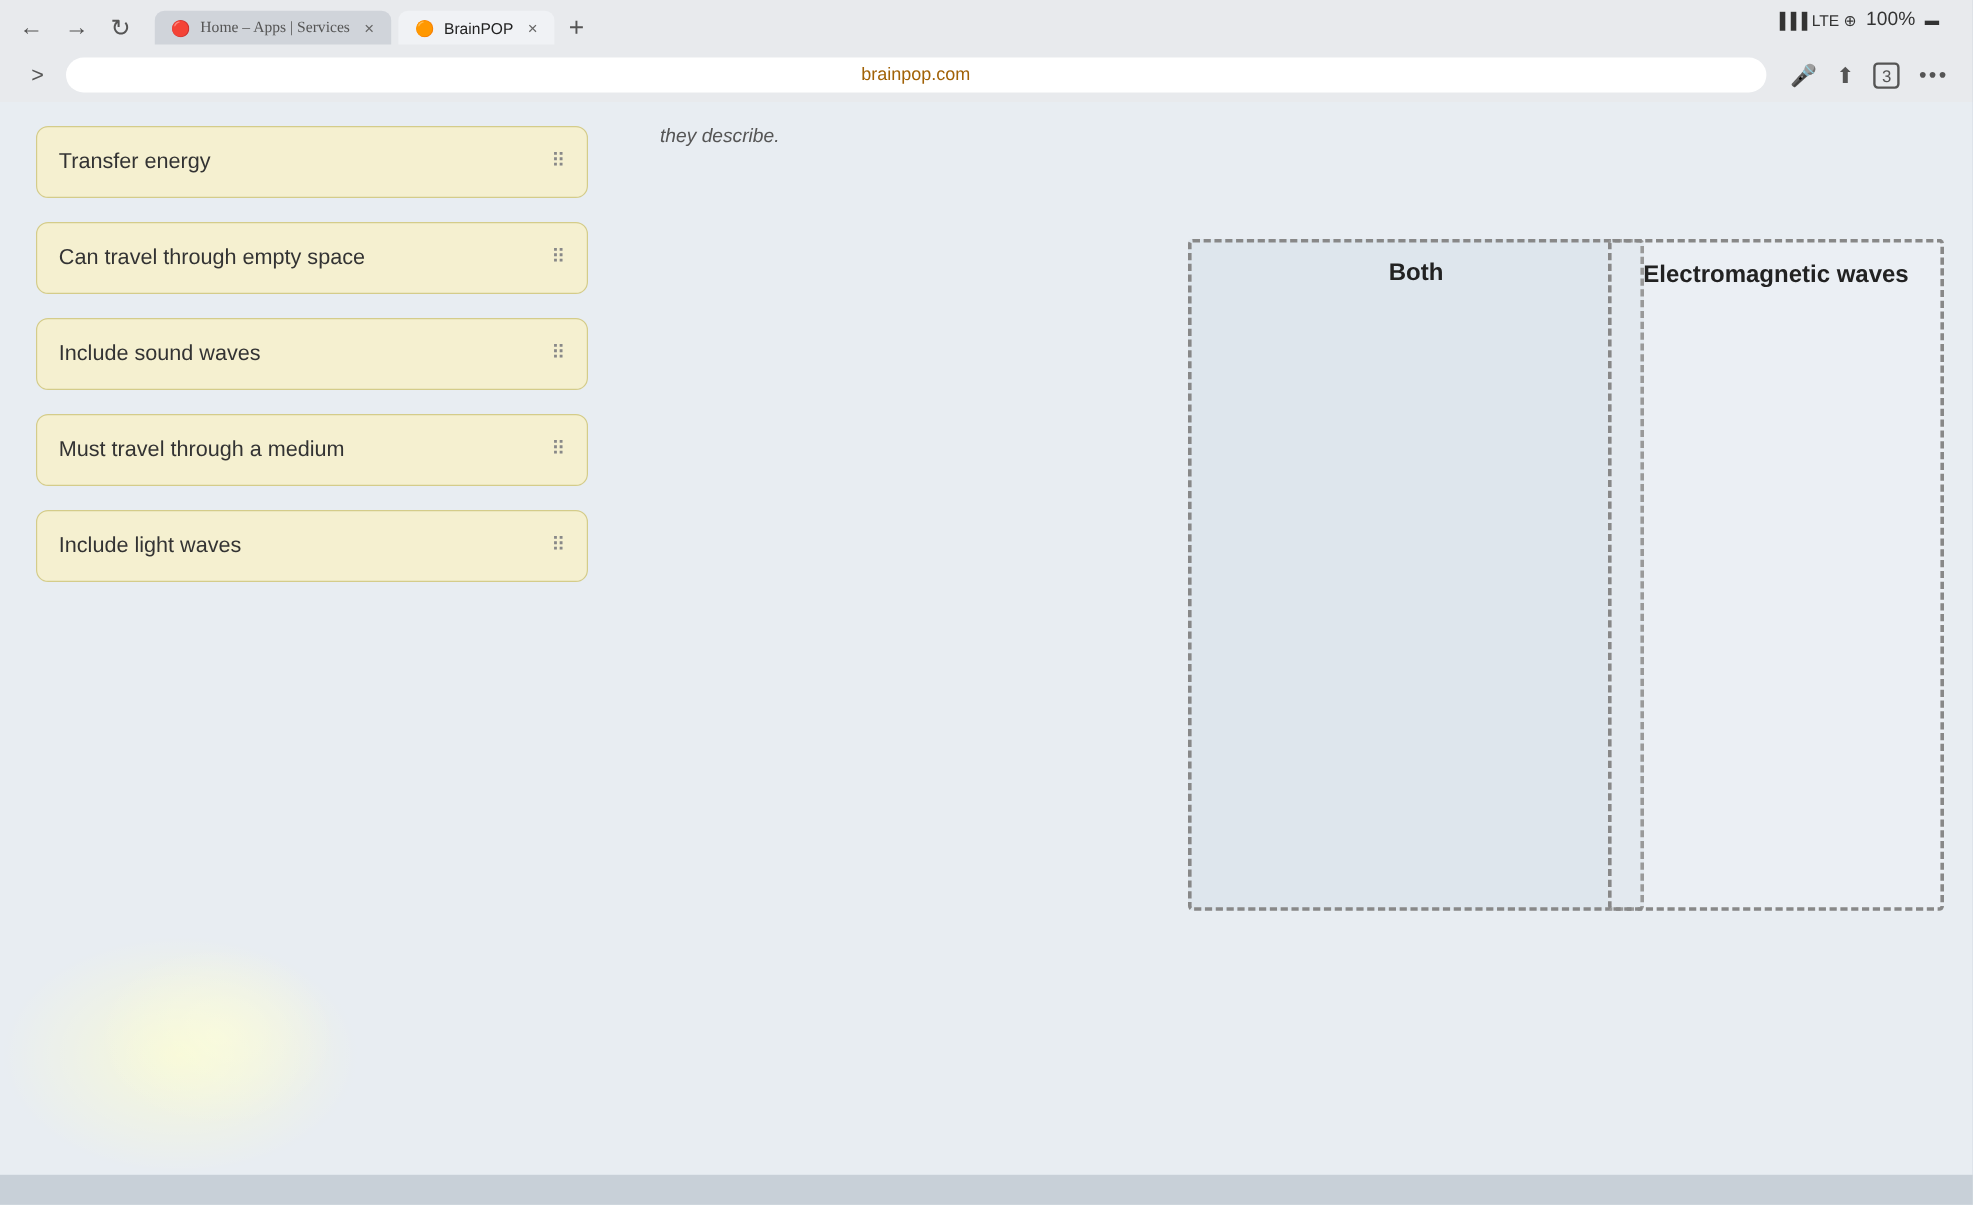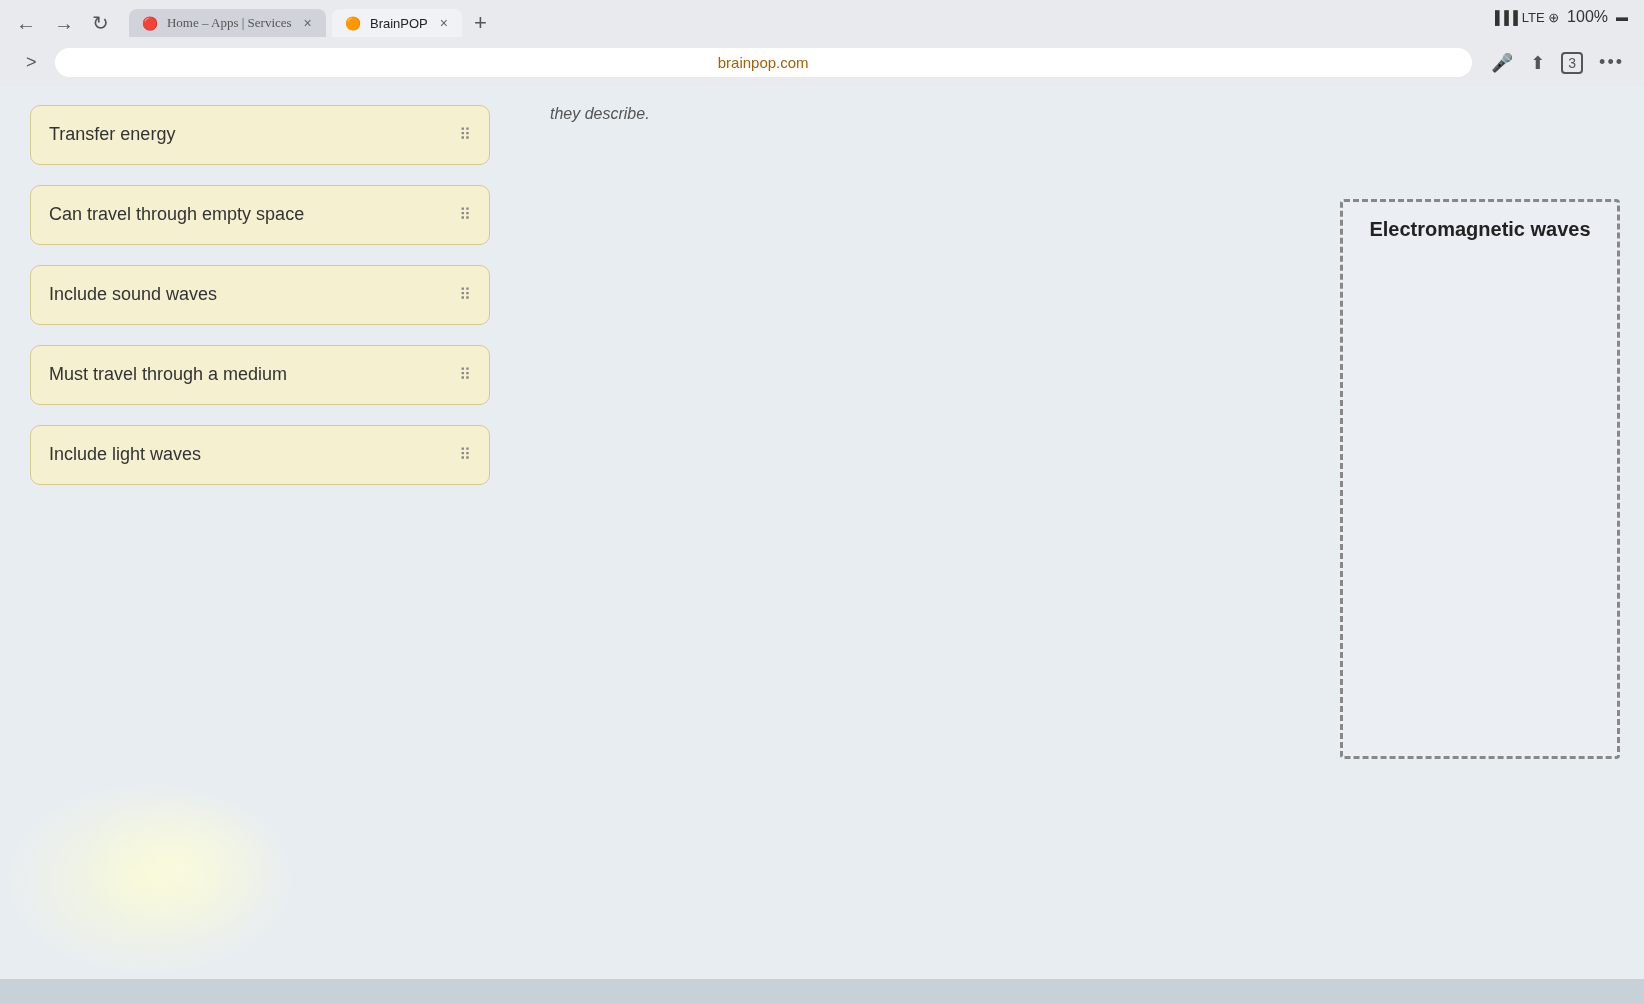--- a/index.html
+++ b/index.html
@@ -111,21 +111,21 @@
 
     .toolbar-icon {
       font-size: 18px;
       color: #555;
       cursor: pointer;
     }
 
     .status-bar {
       position: absolute;
       top: 8px;
-      right: 16px;
+      right: 28px;
       display: flex;
       align-items: center;
       gap: 8px;
       font-size: 13px;
       color: #333;
     }
 
     
     .main-content {
       display: flex;
@@ -349,20 +349,23 @@
     <div class="bottom-glow2"></div>
   </div>
 
   <div class="right-panel">
 
     <div class="page-hint">they describe.</div>
 
     <div class="venn-container">
 
 
+      <div class="zone-both">
+        <div class="zone-both-label">Both</div>
+      </div>
 
       <div class="zone-em">
         <div class="zone-em-label">Electromagnetic waves</div>
       </div>
 
     </div>
   </div>
 
 </div>
 

